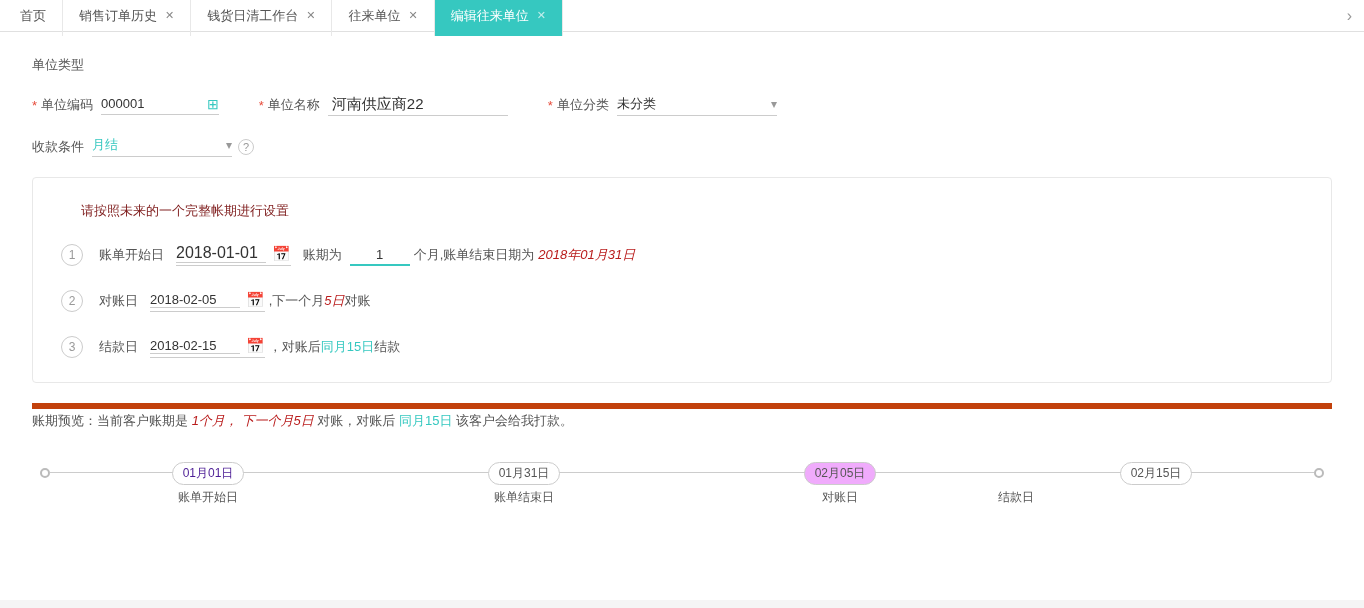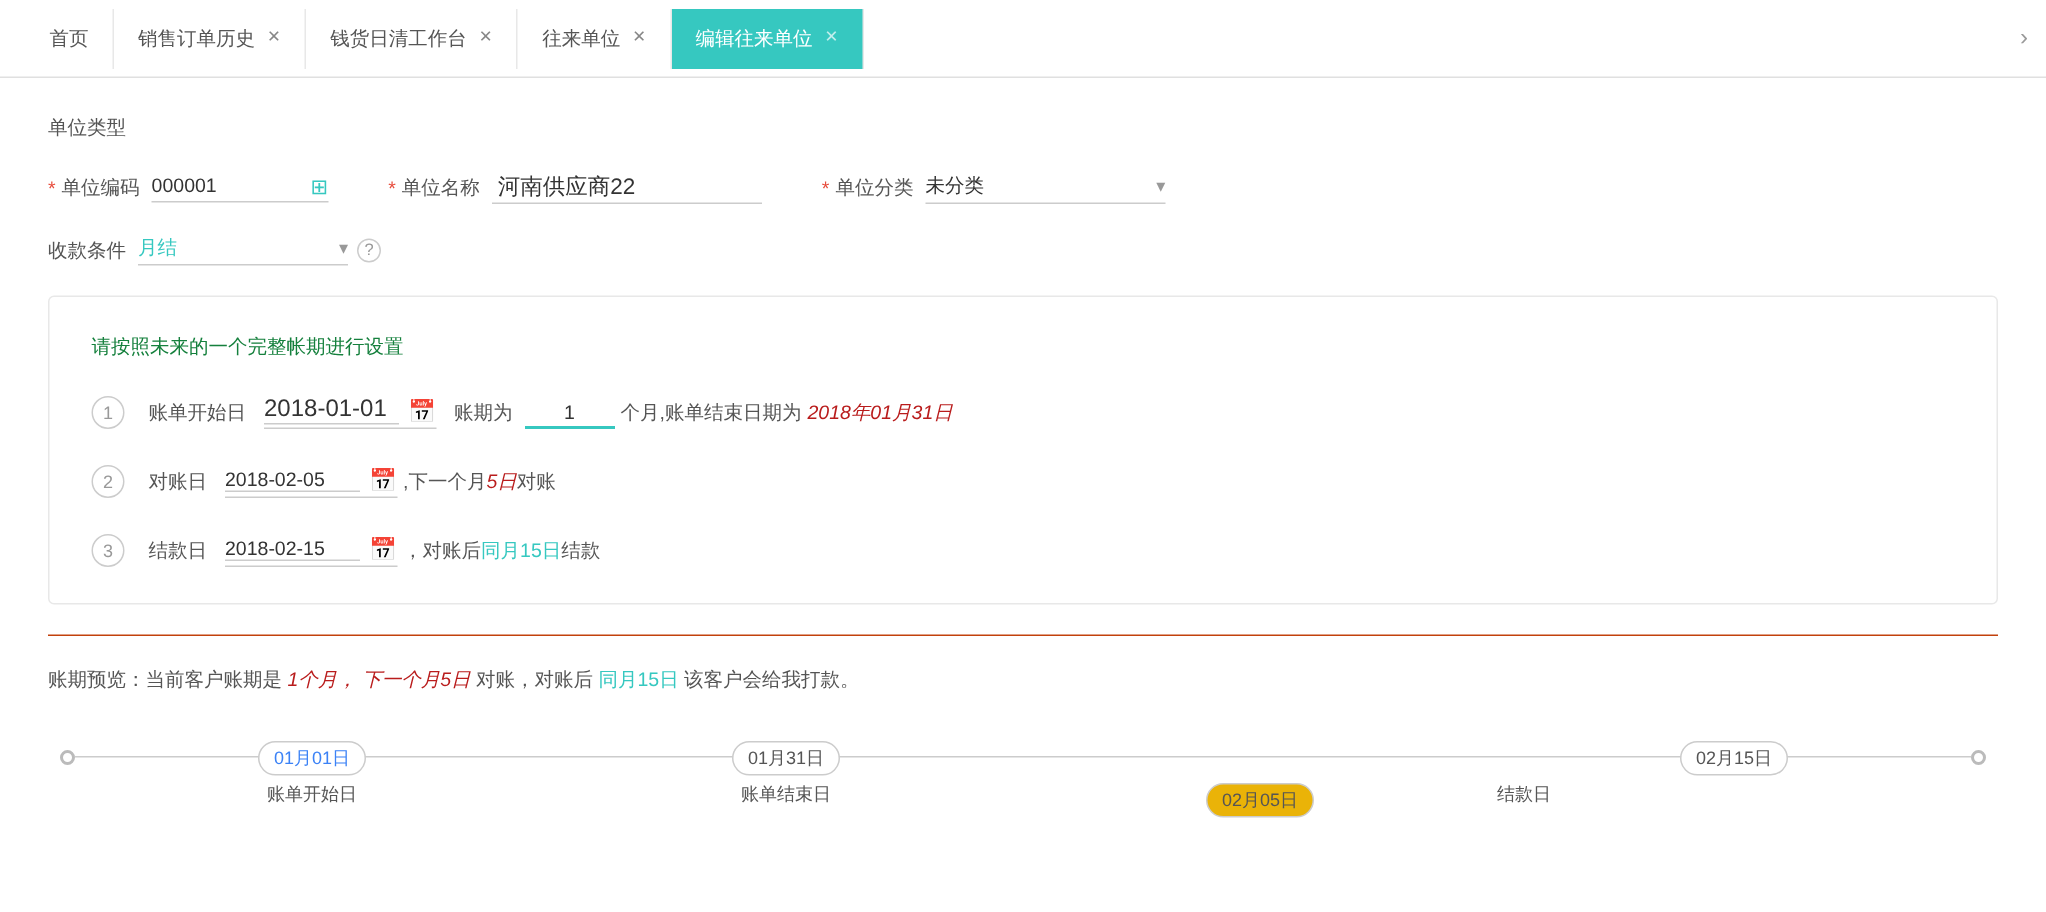--- a/index.html
+++ b/index.html
@@ -4,22 +4,22 @@
   <style>
     * { box-sizing: border-box; margin: 0; padding: 0; }
     body { font-family: "Microsoft YaHei", "PingFang SC", Arial, sans-serif; font-size: 13px; background: #f5f5f5; color: #333; }
 
     
     .tabs-bar {
       display: flex;
       align-items: center;
       background: #fff;
       border-bottom: 1px solid #e0e0e0;
-      height: 52px;
-      padding: 0 0 0 17px;
+      height: 32px;
+      padding: 0 0 0 4px;
     }
     .tab {
       display: flex;
       align-items: center;
       padding: 0 16px;
       height: 40px;
       cursor: pointer;
       font-size: 13px;
       color: #555;
       border-right: 1px solid #e8e8e8;
@@ -172,22 +172,23 @@
 
     
     .info-box {
       border: 1px solid #e8e8e8;
       border-radius: 4px;
       padding: 24px 28px;
       margin-top: 8px;
     }
     .info-title {
       font-size: 13px;
-      color: #15803d;
+      color: #7f1d1d;
       margin-bottom: 24px;
+      margin-left: 20px;
     }
 
     
     .step-row {
       display: flex;
       align-items: center;
       margin-bottom: 24px;
     }
     .step-num {
       width: 22px;
@@ -226,22 +227,22 @@
       font-size: 13px;
       padding: 2px 4px;
       color: #333;
       background: transparent;
       width: 60px;
       text-align: center;
     }
 
     
     .preview-section {
-      border-top: 1px solid #c2410c;
-      padding-top: 20px;
+      border-top: 6px solid #c2410c;
+      padding-top: 3px;
       margin-top: 8px;
     }
     .preview-text {
       font-size: 13px;
       color: #555;
       margin-bottom: 28px;
     }
 
     .question-icon {
       display: inline-flex;
@@ -382,39 +383,39 @@
     </div>
 
     <div style="display:flex; align-items:flex-start; width:100%; padding:0 8px; position:relative;">
 
       <div style="display:flex; flex-direction:column; align-items:center; flex-shrink:0;">
         <div style="width:10px; height:10px; border-radius:50%; border:2px solid #bbb; background:#fff; margin-top:10px;"></div>
       </div>
 
       <div style="flex:1; display:flex; flex-direction:column; align-items:center;">
         <div style="width:100%; height:1px; background:#ccc; margin-top:14px; position:relative; display:flex; align-items:center; justify-content:center;">
-          <div style="border:1px solid #ccc; border-radius:12px; padding:2px 10px; font-size:12px; color:#3b82f6; background:#fff; white-space:nowrap; position:absolute; top:-10px;">
+          <div style="border:1px solid #ccc; border-radius:12px; padding:2px 10px; font-size:12px; color:#4c1d95; background:#fff; white-space:nowrap; position:absolute; top:-10px;">
             <span>01月01日</span>
           </div>
         </div>
         <div style="margin-top:16px; font-size:12px; color:#555; text-align:center;">账单开始日</div>
       </div>
 
       <div style="flex:1; display:flex; flex-direction:column; align-items:center;">
         <div style="width:100%; height:1px; background:#ccc; margin-top:14px; position:relative; display:flex; align-items:center; justify-content:center;">
           <div style="border:1px solid #ccc; border-radius:12px; padding:2px 10px; font-size:12px; color:#555; background:#fff; white-space:nowrap; position:absolute; top:-10px;">
             <span>01月31日</span>
           </div>
         </div>
         <div style="margin-top:16px; font-size:12px; color:#555; text-align:center;">账单结束日</div>
       </div>
 
       <div style="flex:1; display:flex; flex-direction:column; align-items:center;">
         <div style="width:100%; height:1px; background:#ccc; margin-top:14px; position:relative; display:flex; align-items:center; justify-content:center;">
-          <div style="border:1px solid #ccc; border-radius:12px; padding:2px 10px; font-size:12px; color:#555; background:#eab308; white-space:nowrap; position:absolute; top:-10px;margin-top:28px;">
+          <div style="border:1px solid #ccc; border-radius:12px; padding:2px 10px; font-size:12px; color:#555; background:#f0abfc; white-space:nowrap; position:absolute; top:-10px;">
             <span>02月05日</span>
           </div>
         </div>
         <div style="margin-top:16px; font-size:12px; color:#555; text-align:center;">对账日</div>
       </div>
 
       <div style="flex:1; display:flex; flex-direction:column; align-items:flex-start;">
         <div style="width:100%; height:1px; background:#ccc; margin-top:14px; position:relative; display:flex; align-items:center; justify-content:center;">
           <div style="border:1px solid #ccc; border-radius:12px; padding:2px 10px; font-size:12px; color:#555; background:#fff; white-space:nowrap; position:absolute; top:-10px;">
             <span>02月15日</span>

